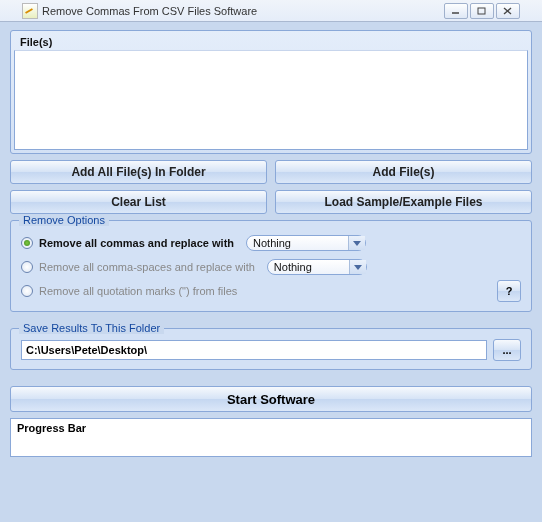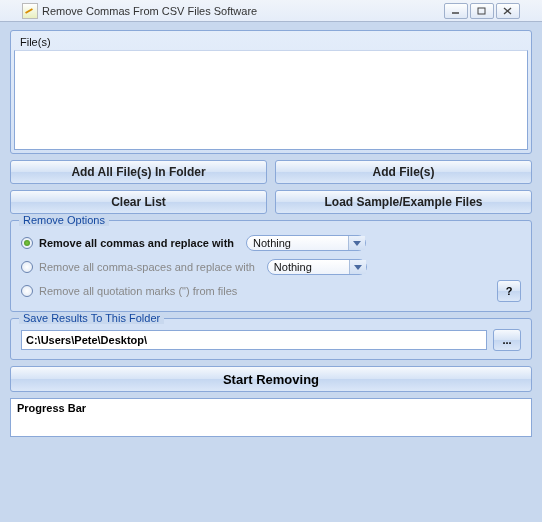--- a/index.html
+++ b/index.html
@@ -54,21 +54,21 @@
 
 .panel {
   border: 1px solid #8aa8d8;
   border-radius: 3px;
   background: linear-gradient(#e4edfa, #d3e1f5);
   margin-bottom: 6px;
 }
 
 .files-panel { padding: 3px; }
 .files-header {
-  font-weight: normal;
+  font-weight: bold;
   padding: 2px 6px;
   color: #111;
 }
 .files-list {
   background: #fff;
   border: 1px solid #8aa8d8;
   border-top: 1px solid #c7d5ec;
   height: 100px;
 }
 
@@ -83,21 +83,21 @@
   font-size: 12px;
   color: #222;
   cursor: default;
   display: flex; align-items: center; justify-content: center;
 }
 
 .groupbox {
   border: 1px solid #8aa8d8;
   border-radius: 3px;
   background: #d3e1f5;
-  margin-bottom: 6px;
+  margin-bottom: 16px;
   position: relative;
   padding: 10px 10px 8px 10px;
 }
 .group-legend {
   position: absolute;
   top: -7px; left: 8px;
   background: #c8d8ee;
   padding: 0 4px;
   color: #1448a0;
   font-size: 11px;
@@ -278,17 +278,17 @@
   </div>
 
   <div class="groupbox">
     <div class="group-legend">Save Results To This Folder</div>
     <div class="path-row">
       <input class="path-input" value="C:\Users\Pete\Desktop\" style="">
       <div class="browse-btn">...</div>
     </div>
   </div>
 
-  <div class="start-btn">Start Removing</div>
+  <div class="start-btn">Start Software</div>
 
   <div class="progress">Progress Bar</div>
 
 </div>
 
 </body></html>

